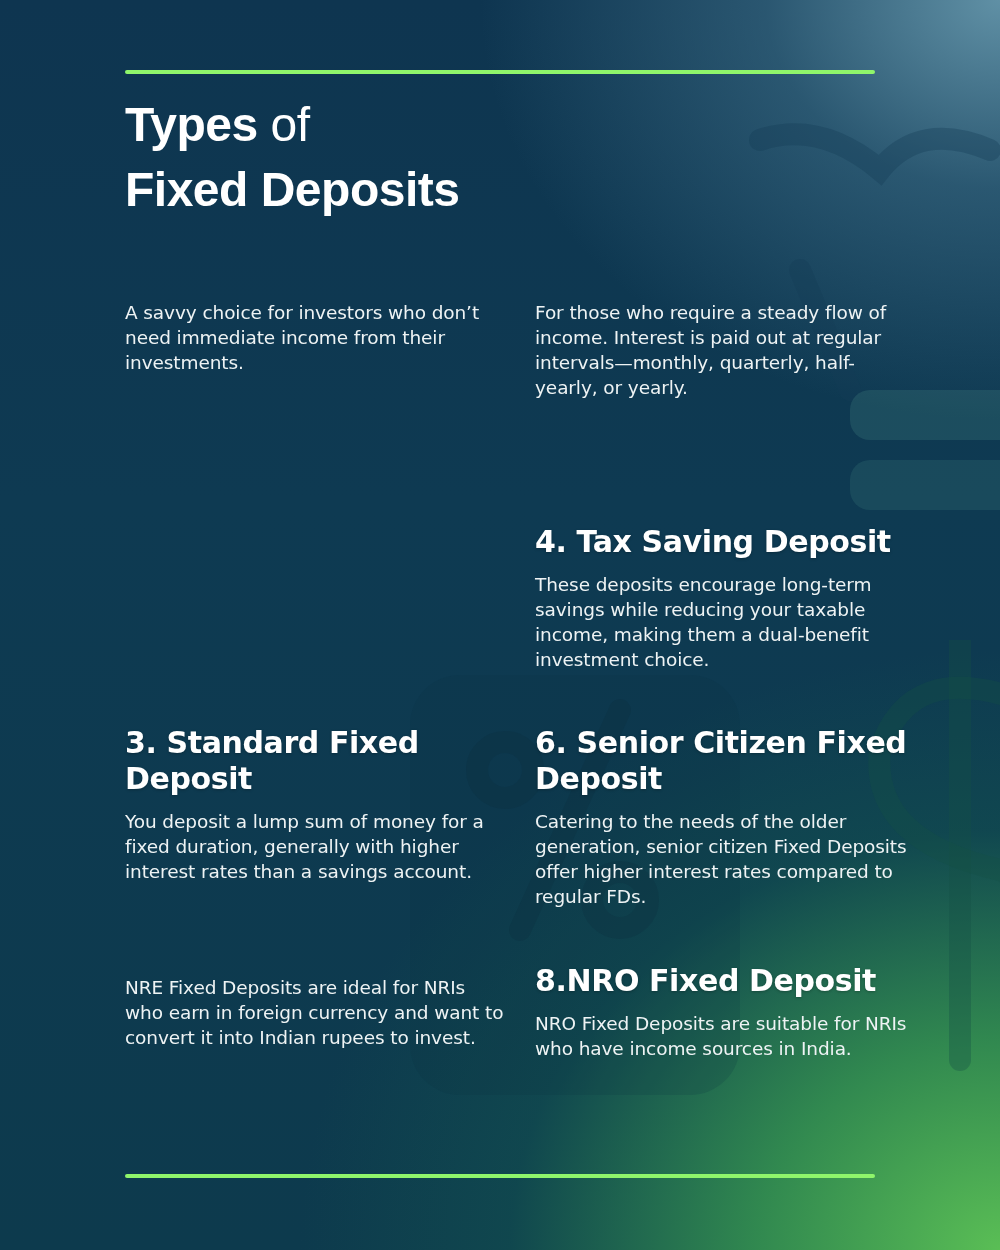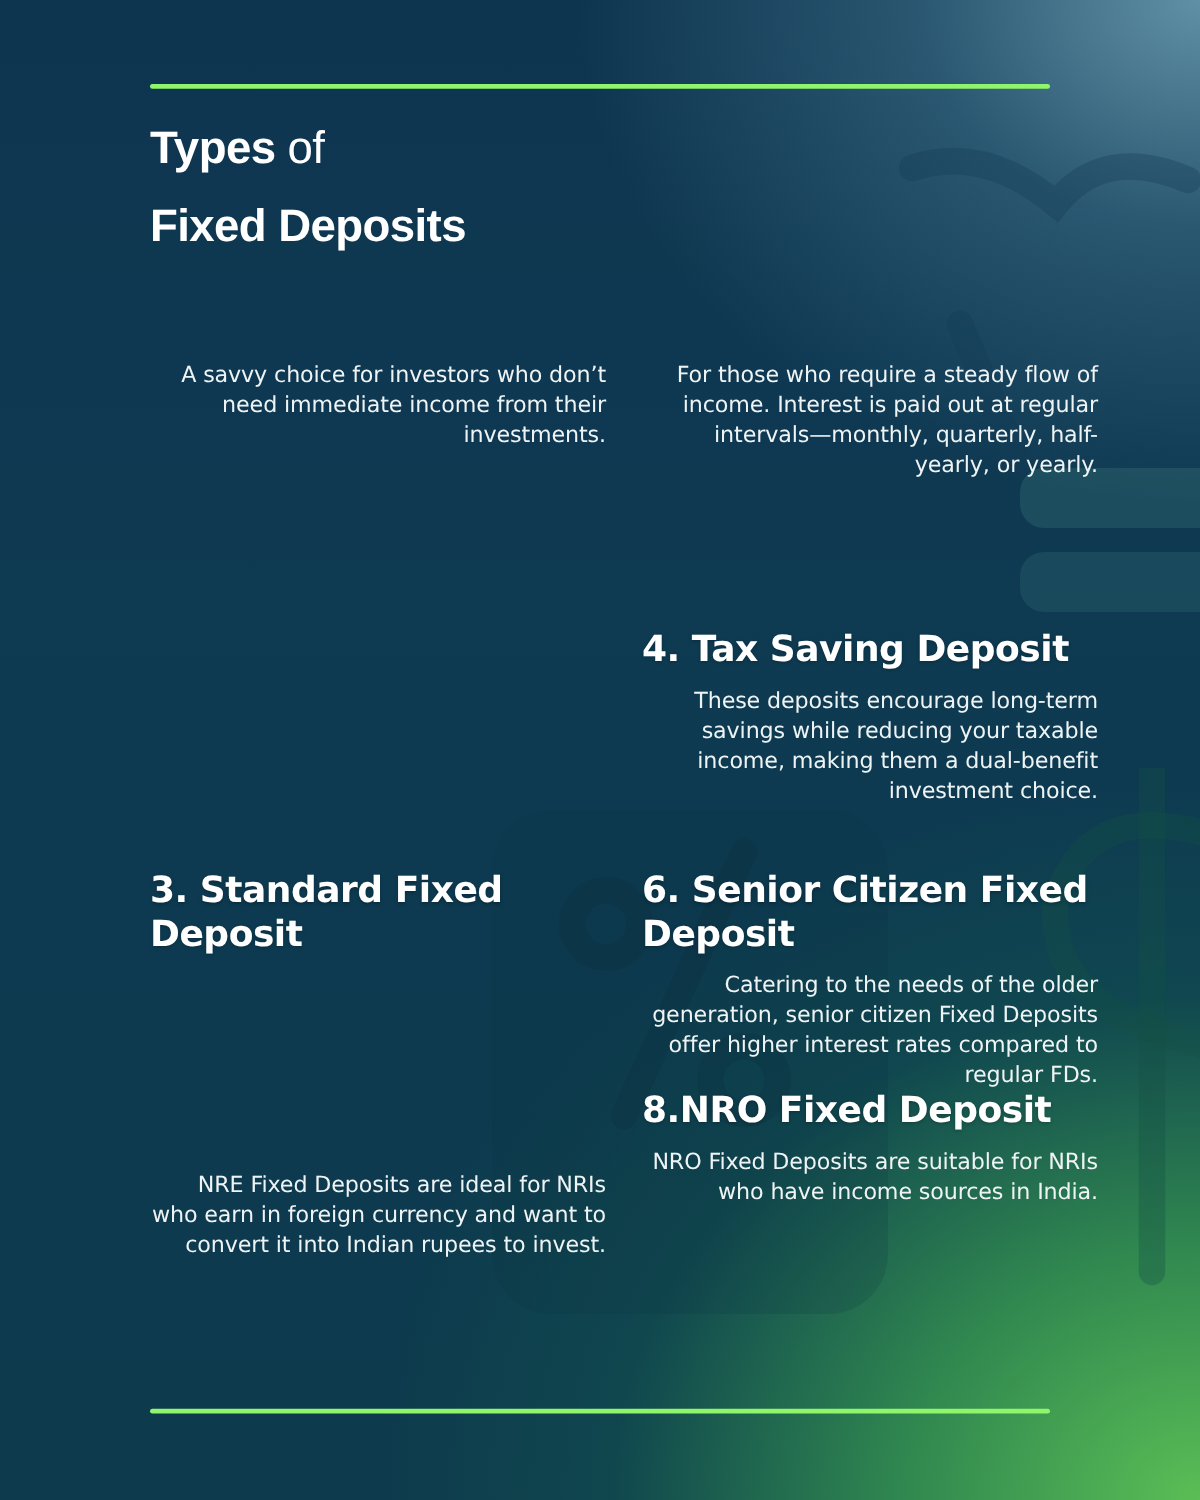--- a/index.html
+++ b/index.html
@@ -10,33 +10,33 @@
     background:
       radial-gradient(ellipse 520px 420px at 1000px 0px, rgba(110,160,180,0.85) 0%, rgba(70,120,145,0.5) 45%, rgba(30,70,95,0) 100%),
       radial-gradient(ellipse 700px 600px at 1000px 1250px, rgba(90,190,85,1) 0%, rgba(55,150,80,0.85) 35%, rgba(20,90,80,0.4) 70%, rgba(10,50,70,0) 100%),
       linear-gradient(180deg, #0e3550 0%, #0e3a52 40%, #0d3a4d 100%);
   }
   .deco { position: absolute; pointer-events: none; }
   .hr {
     position: absolute; left: 125px; width: 750px; height: 4px; border-radius: 2px;
   }
   .title {
-    position: absolute; left: 125px; top: 92px; font-size: 38px; line-height: 65px;
+    position: absolute; left: 125px; top: 92px; font-size: 48px; line-height: 65px;
     font-weight: 700; letter-spacing: -0.5px;
   }
   .title .light { font-weight: 400; }
   .item { position: absolute; width: 380px; }
   .item h2 {
     margin: 0; font-size: 30px; line-height: 36px; font-weight: 700;
     font-family: "DejaVu Sans", sans-serif; letter-spacing: -0.4px;
     text-shadow: 0 1px 3px rgba(0,0,0,0.25);
   }
   .item p {
     margin: 12px 0 0 0; font-size: 18.5px; line-height: 25px; font-weight: 400;
-    font-family: "DejaVu Sans", sans-serif; color: #eef3f4; letter-spacing: -0.1px; text-align: right;
+    font-family: "DejaVu Sans", sans-serif; color: #eef3f4; letter-spacing: -0.1px;
   }
 </style>
 </head>
 <body>
 
 <svg class="deco" style="left:560px;top:60px" width="460" height="460" viewBox="0 0 460 460">
   <g fill="none" stroke="rgba(20,60,85,0.35)" stroke-width="22" stroke-linecap="round">
     <path d="M200 80 Q 260 60 320 110 Q 360 60 430 90"></path>
     <path d="M240 210 L 290 330"></path>
   </g>
@@ -76,27 +76,28 @@
 
 <div class="item" style="left:125px;top:524px">
 </div>
 <div class="item" style="left:535px;top:524px">
   <h2>4. Tax Saving Deposit</h2>
   <p>These deposits encourage long-term savings while reducing your taxable income, making them a dual-benefit investment choice.</p>
 </div>
 
 <div class="item" style="left:125px;top:725px">
   <h2>3. Standard Fixed Deposit</h2>
+  <p>You deposit a lump sum of money for a fixed duration, generally with higher interest rates than a savings account.</p>
 </div>
 <div class="item" style="left:535px;top:725px">
   <h2>6. Senior Citizen Fixed Deposit</h2>
   <p>Catering to the needs of the older generation, senior citizen Fixed Deposits offer higher interest rates compared to regular FDs.</p>
 </div>
 
 <div class="item" style="left:125px;top:963px">
   <p>NRE Fixed Deposits are ideal for NRIs who earn in foreign currency and want to convert it into Indian rupees to invest.</p>
 </div>
-<div class="item" style="left:535px;top:908px">
+<div class="item" style="left:535px;top:963px">
   <h2>8.NRO Fixed Deposit</h2>
   <p>NRO Fixed Deposits are suitable for NRIs who have income sources in India.</p>
 </div>
 
 <div class="hr" style="top:1174px;background:#8ff56b"></div>
 
 </body></html>

